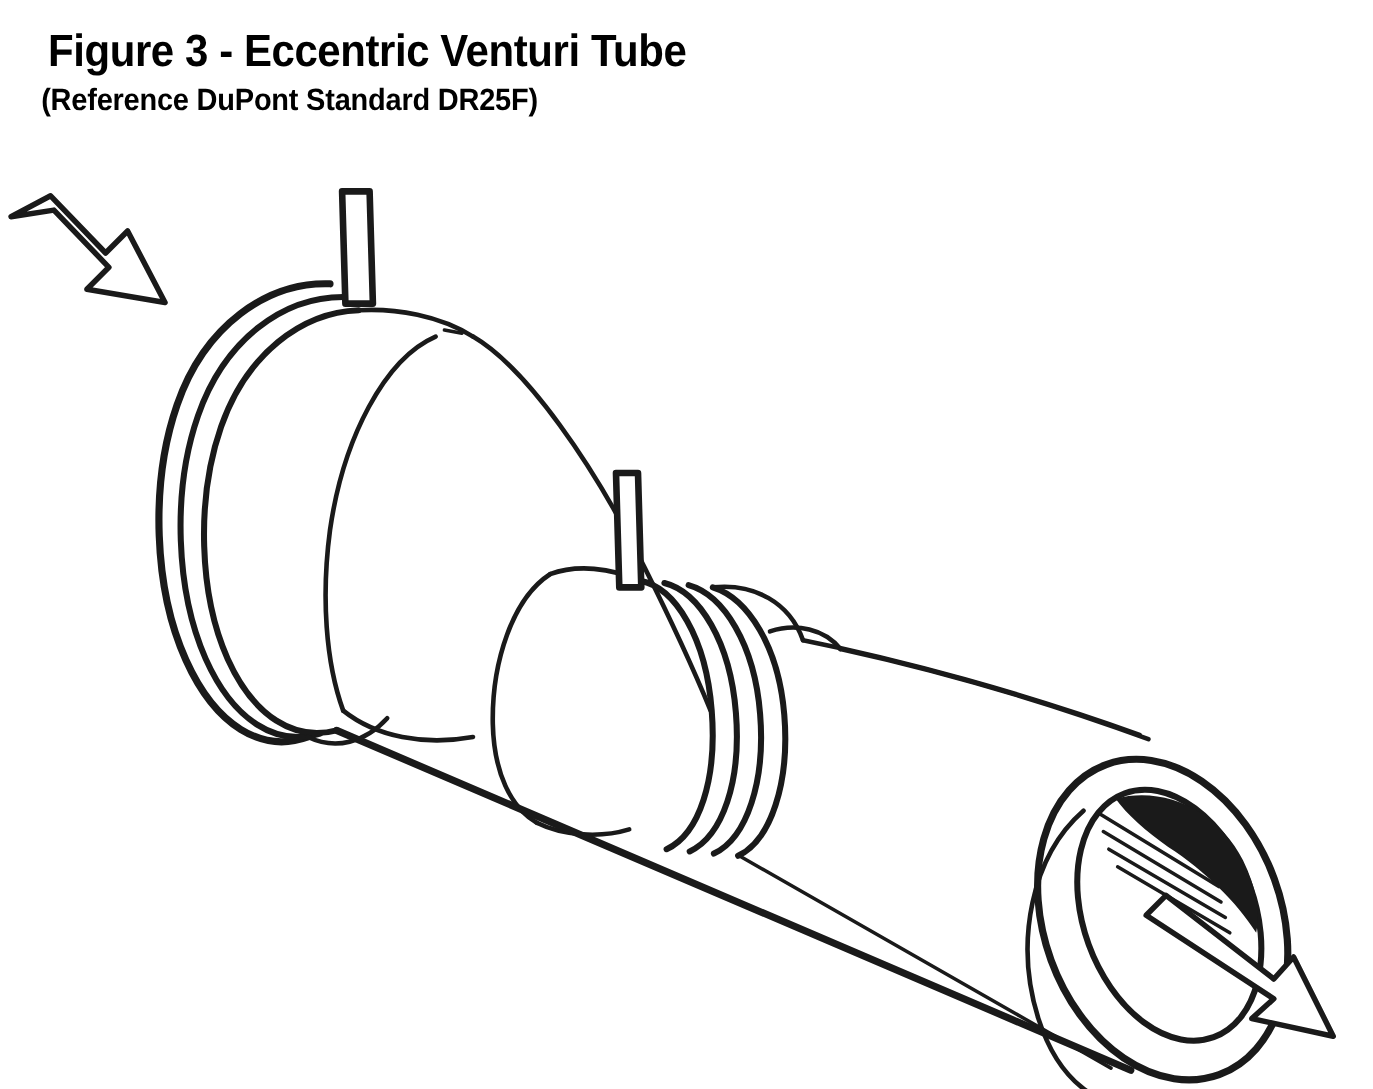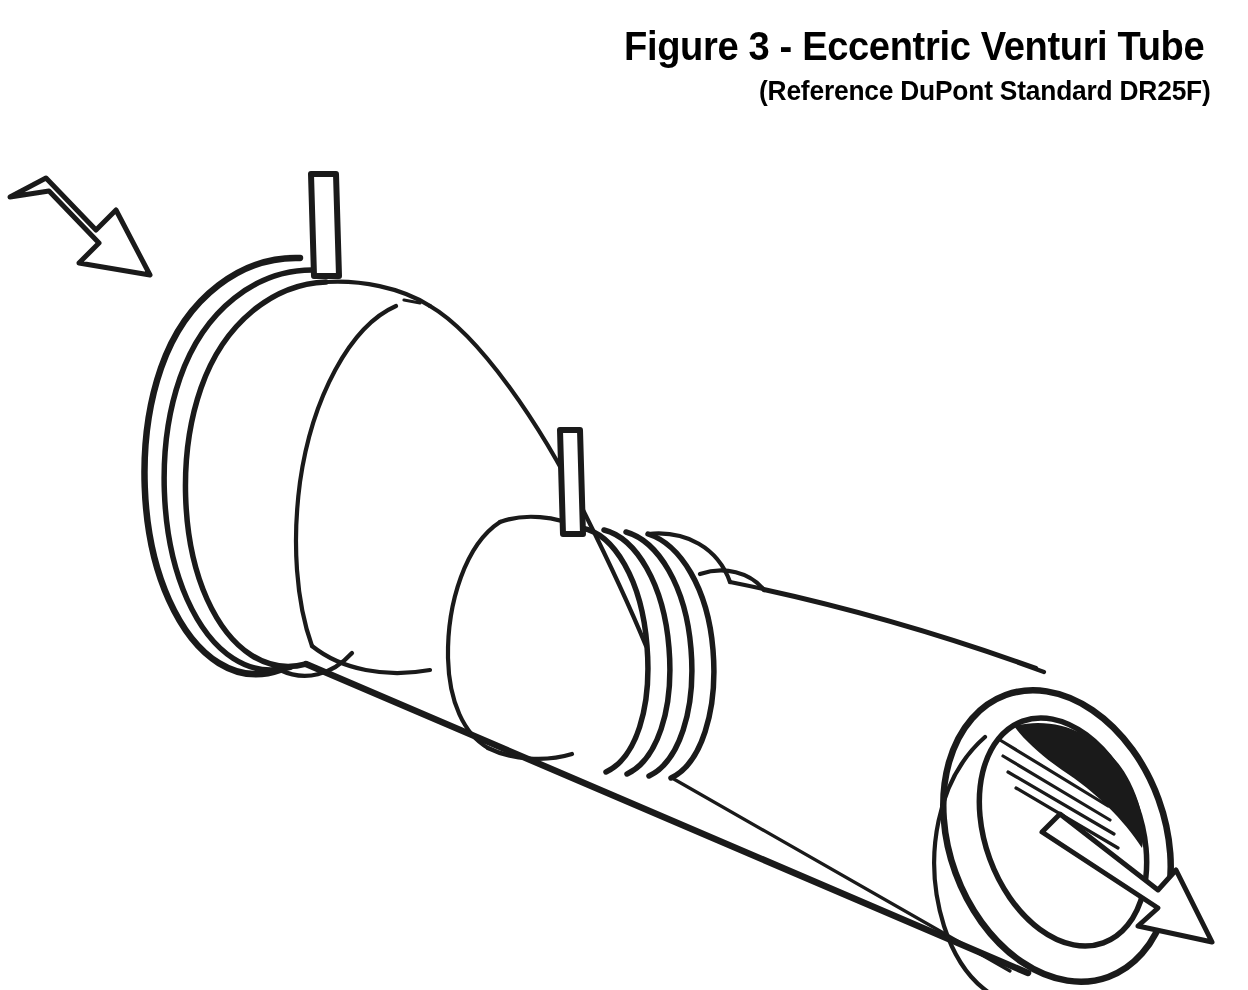--- a/index.html
+++ b/index.html
@@ -18,21 +18,21 @@
     position: relative;
     width: 1248px;
     height: 990px;
     background: #ffffff;
   }
   .title-block {
     position: absolute;
     top: 0;
     left: 0;
     width: 1248px;
-    text-align: right;
+    text-align: left;
     padding-top: 22px;
     box-sizing: border-box;
   }
   .fig-title {
     font-family: "Liberation Sans", sans-serif;
     font-weight: bold;
     font-size: 41px;
     line-height: 48px;
     letter-spacing: -0.4px;
     color: #000000;

